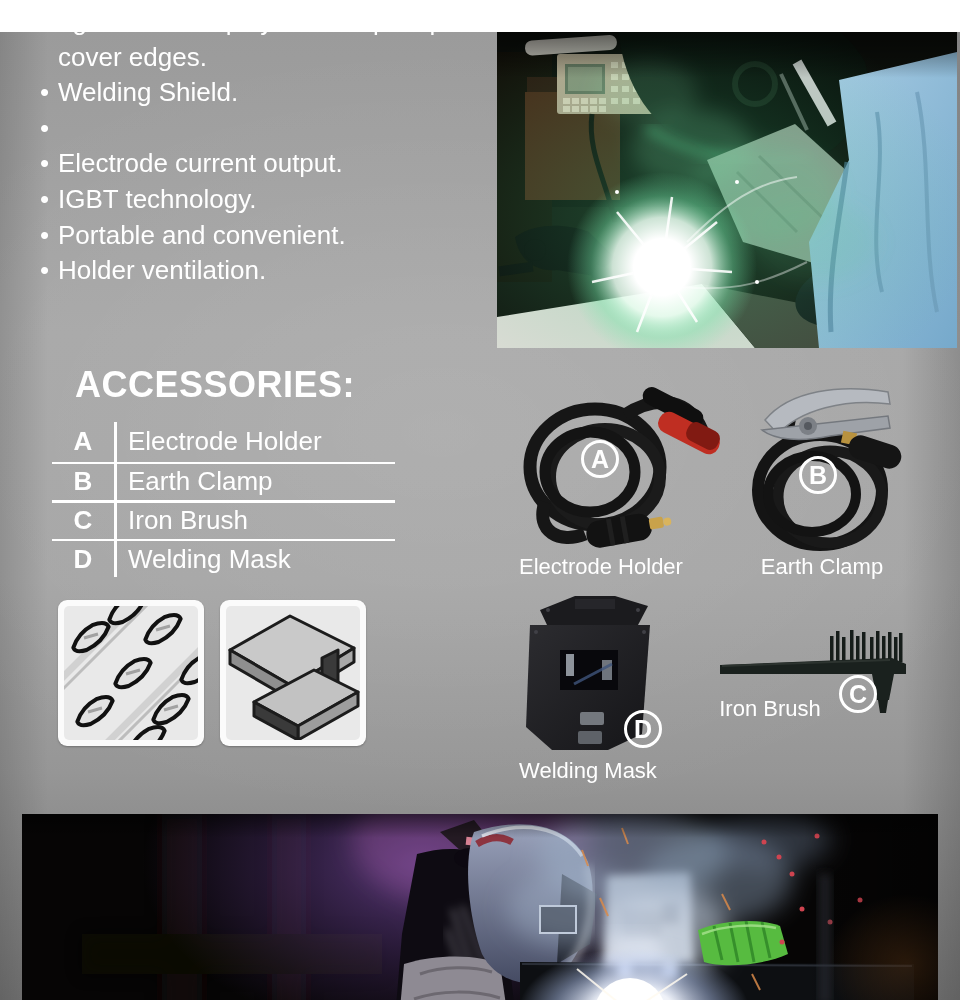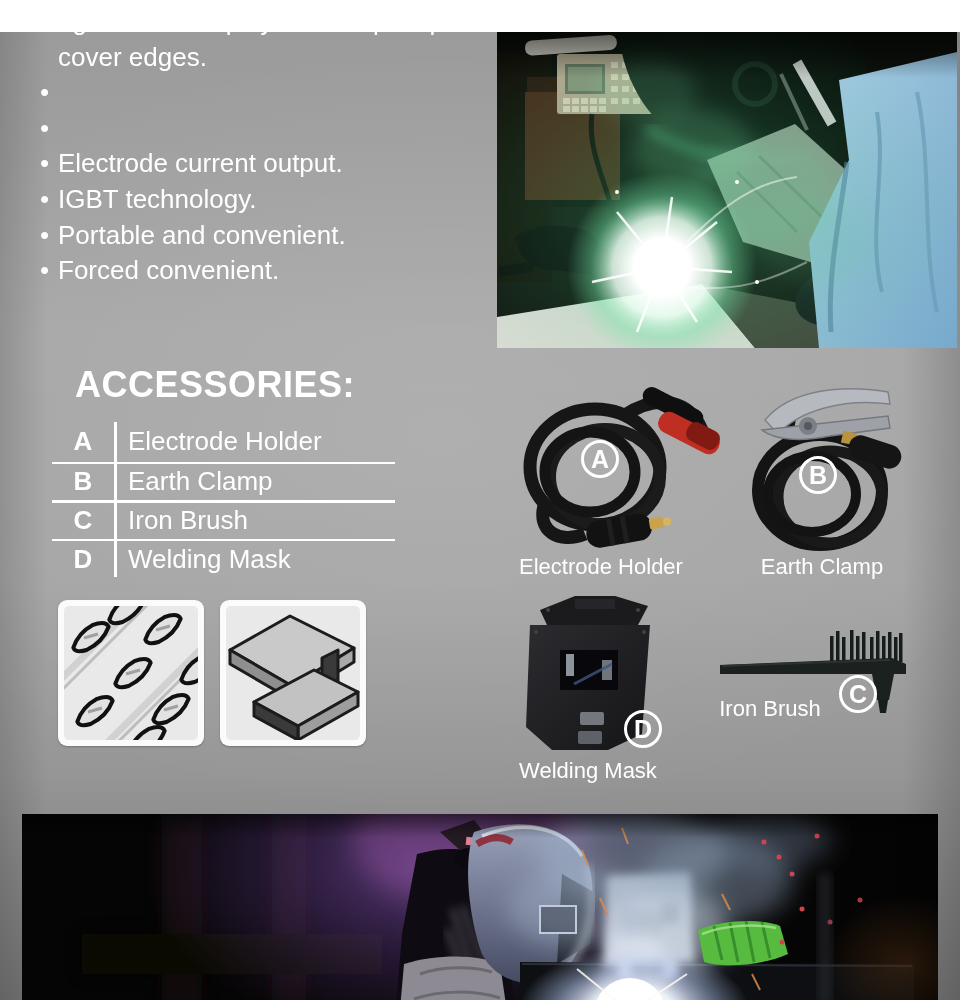--- a/index.html
+++ b/index.html
@@ -47,39 +47,40 @@
     <div class="f-line">
         <span class="f-bullet"></span>
         <span>against the display and keeps top</span>
       </div>
     <div class="f-line">
         <span class="f-bullet"></span>
         <span>cover edges.</span>
       </div>
     <div class="f-line">
         <span class="f-bullet">•</span>
+        <span>Welding Shield.</span>
       </div>
     <div class="f-line">
         <span class="f-bullet">•</span>
       </div>
     <div class="f-line">
         <span class="f-bullet">•</span>
         <span>Electrode current output.</span>
       </div>
     <div class="f-line">
         <span class="f-bullet">•</span>
         <span>IGBT technology.</span>
       </div>
     <div class="f-line">
         <span class="f-bullet">•</span>
         <span>Portable and convenient.</span>
       </div>
     <div class="f-line">
         <span class="f-bullet">•</span>
-        <span>Forced convenient.</span>
+        <span>Holder ventilation.</span>
       </div>
   </div>
 
   <div class="abs photo" style="left:497px;top:0;width:460px;height:316px;">
     <svg width="460" height="316" viewBox="0 0 460 316">
       <defs>
         <radialGradient id="flashA">
             <stop offset="0%" stop-color="#ffffff"></stop>
             <stop offset="30%" stop-color="#ffffff"></stop>
             <stop offset="52%" stop-color="rgba(235,255,242,0.85)"></stop>

